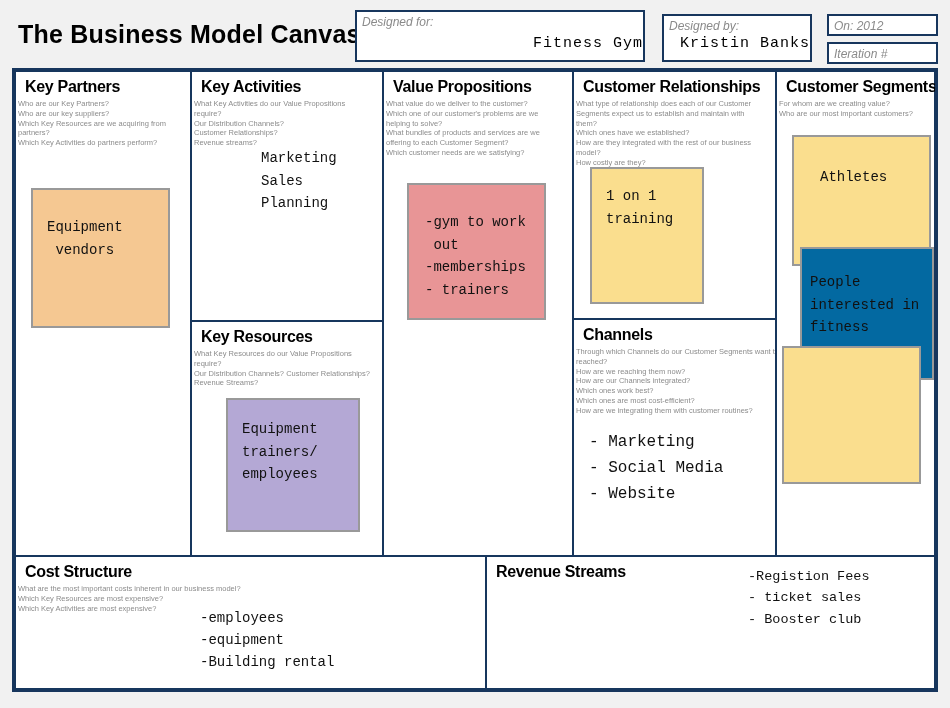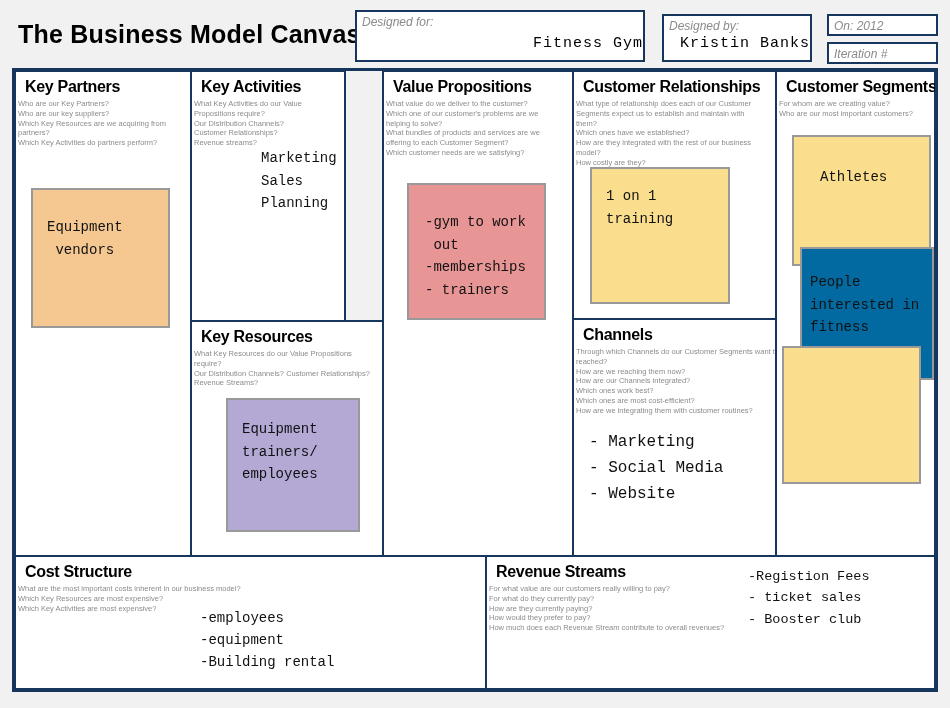--- a/index.html
+++ b/index.html
@@ -44,21 +44,21 @@
     padding: 6px 9px 2px 9px;
     font-size: 16px; font-weight: bold; color: #000;
     letter-spacing: -0.3px; white-space: nowrap;
   }
   .cell-helper {
     padding: 1px 9px 0 2px;
     font-size: 7.5px; line-height: 1.3; color: #8c8c8c;
     white-space: pre-wrap;
   }
   .cell-key-partners           { left: 14px;  top: 70px;  width: 178px; height: 487px; }
-  .cell-key-activities         { left: 190px; top: 70px;  width: 156px; height: 252px; }
+  .cell-key-activities         { left: 190px; top: 70px;  width: 194px; height: 252px; }
   .cell-key-resources          { left: 190px; top: 320px; width: 194px; height: 237px; }
   .cell-value-propositions     { left: 382px; top: 70px;  width: 192px; height: 487px; }
   .cell-customer-relationships { left: 572px; top: 70px;  width: 205px; height: 250px; }
   .cell-channels               { left: 572px; top: 318px; width: 245px; height: 239px; }
   .cell-customer-segments      { left: 775px; top: 70px;  width: 161px; height: 487px; }
   .cell-cost-structure         { left: 14px;  top: 555px; width: 473px; height: 135px; }
   .cell-revenue-streams        { left: 485px; top: 555px; width: 451px; height: 135px; }
 
   .canvas-frame {
     position: absolute; left: 12px; top: 68px; width: 926px; height: 624px;
@@ -70,21 +70,21 @@
     position: absolute; border: 2px solid #999999; z-index: 5;
   }
   .note-text {
     padding: 26px 10px 0 14px;
     font-family: "Liberation Mono", monospace;
     font-size: 14px; line-height: 1.62; color: #111;
     white-space: pre-wrap;
   }
   .note-equipment-vendors { left: 31px;  top: 188px; width: 139px; height: 140px; }
   .note-value-prop        { left: 407px; top: 183px; width: 139px; height: 137px; }
-  .note-one-on-one        { left: 590px; top: 167px; width: 140px; height: 137px; }
+  .note-one-on-one        { left: 590px; top: 167px; width: 114px; height: 137px; }
   .note-one-on-one .note-text { padding-top: 16px; }
   .note-key-resources     { left: 226px; top: 398px; width: 134px; height: 134px; }
   .note-key-resources .note-text { padding-top: 18px; }
   .note-athletes          { left: 792px; top: 135px; width: 139px; height: 131px; z-index: 5; }
   .note-athletes .note-text { padding-top: 29px; padding-left: 26px; }
   .note-people-fitness    { left: 800px; top: 247px; width: 134px; height: 133px; z-index: 6; }
   .note-people-fitness .note-text { padding-top: 22px; padding-left: 8px; }
   .note-empty             { left: 782px; top: 346px; width: 139px; height: 138px; z-index: 7; }
   .note-value-prop .note-text { padding-left: 16px; }
 
@@ -182,25 +182,20 @@
 
   <div class="cell cell-cost-structure">
     <div class="cell-title">Cost Structure</div>
     <div class="cell-helper">What are the most important costs inherent in our business model?
 Which Key Resources are most expensive?
 Which Key Activities are most expensive?</div>
   </div>
 
   <div class="cell cell-revenue-streams">
     <div class="cell-title">Revenue Streams</div>
-    <div class="cell-helper">For what value are our customers really willing to pay?
-For what do they currently pay?
-How are they currently paying?
-How would they prefer to pay?
-How much does each Revenue Stream contribute to overall revenues?</div>
   </div>
 
   <div class="note note-equipment-vendors" style="background-color: rgb(245, 200, 146);">
     <div class="note-text">Equipment
  vendors</div>
   </div>
 
   <div class="note note-value-prop" style="background-color: rgb(232, 149, 150);">
     <div class="note-text">-gym to work
  out

